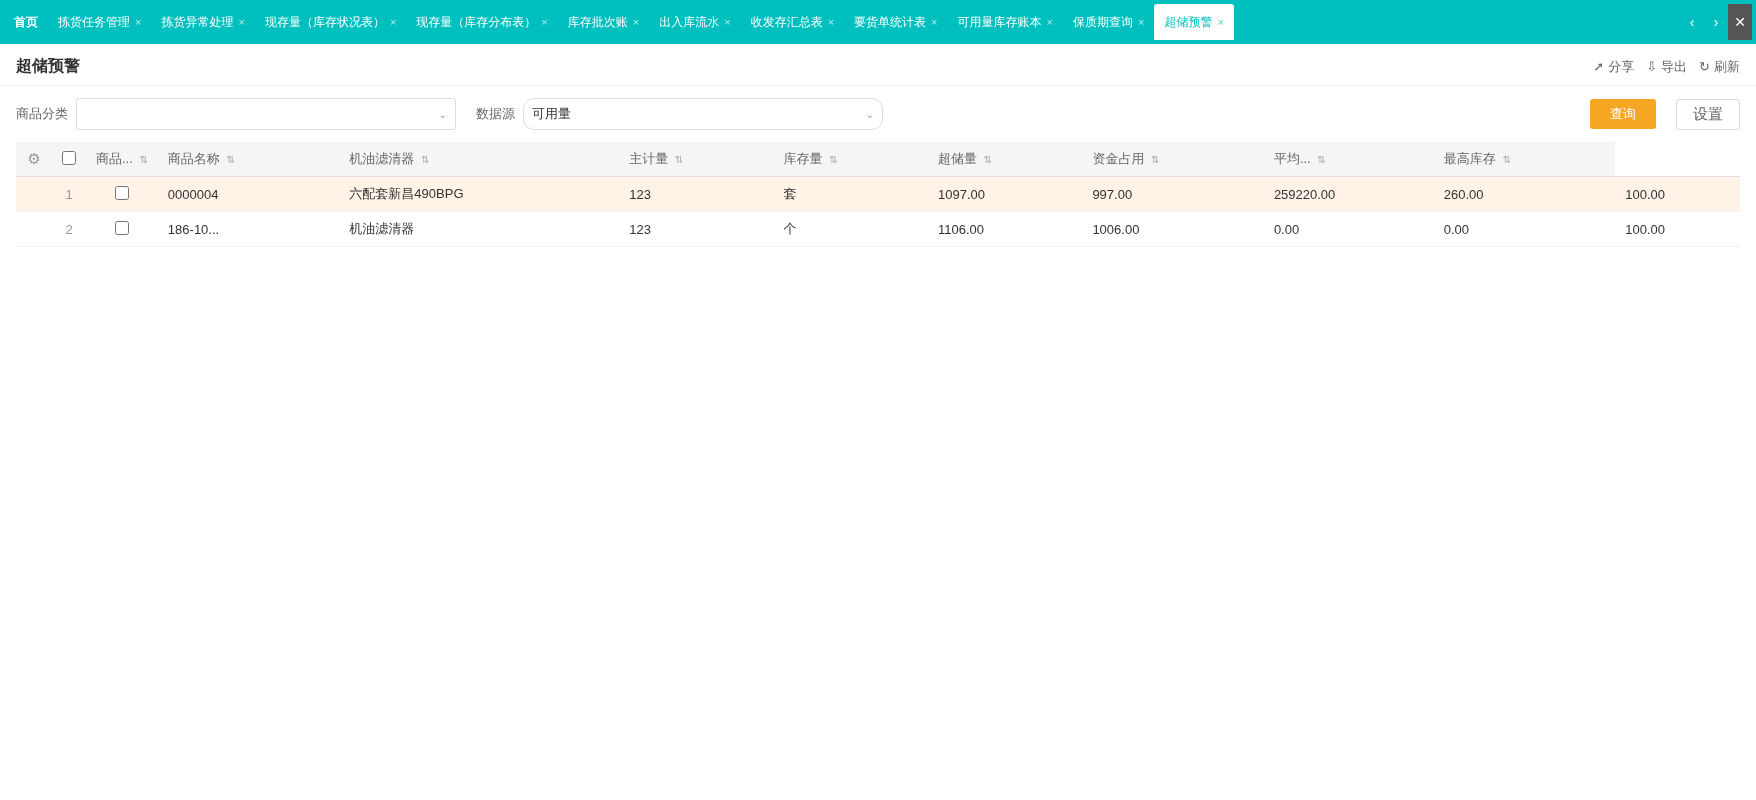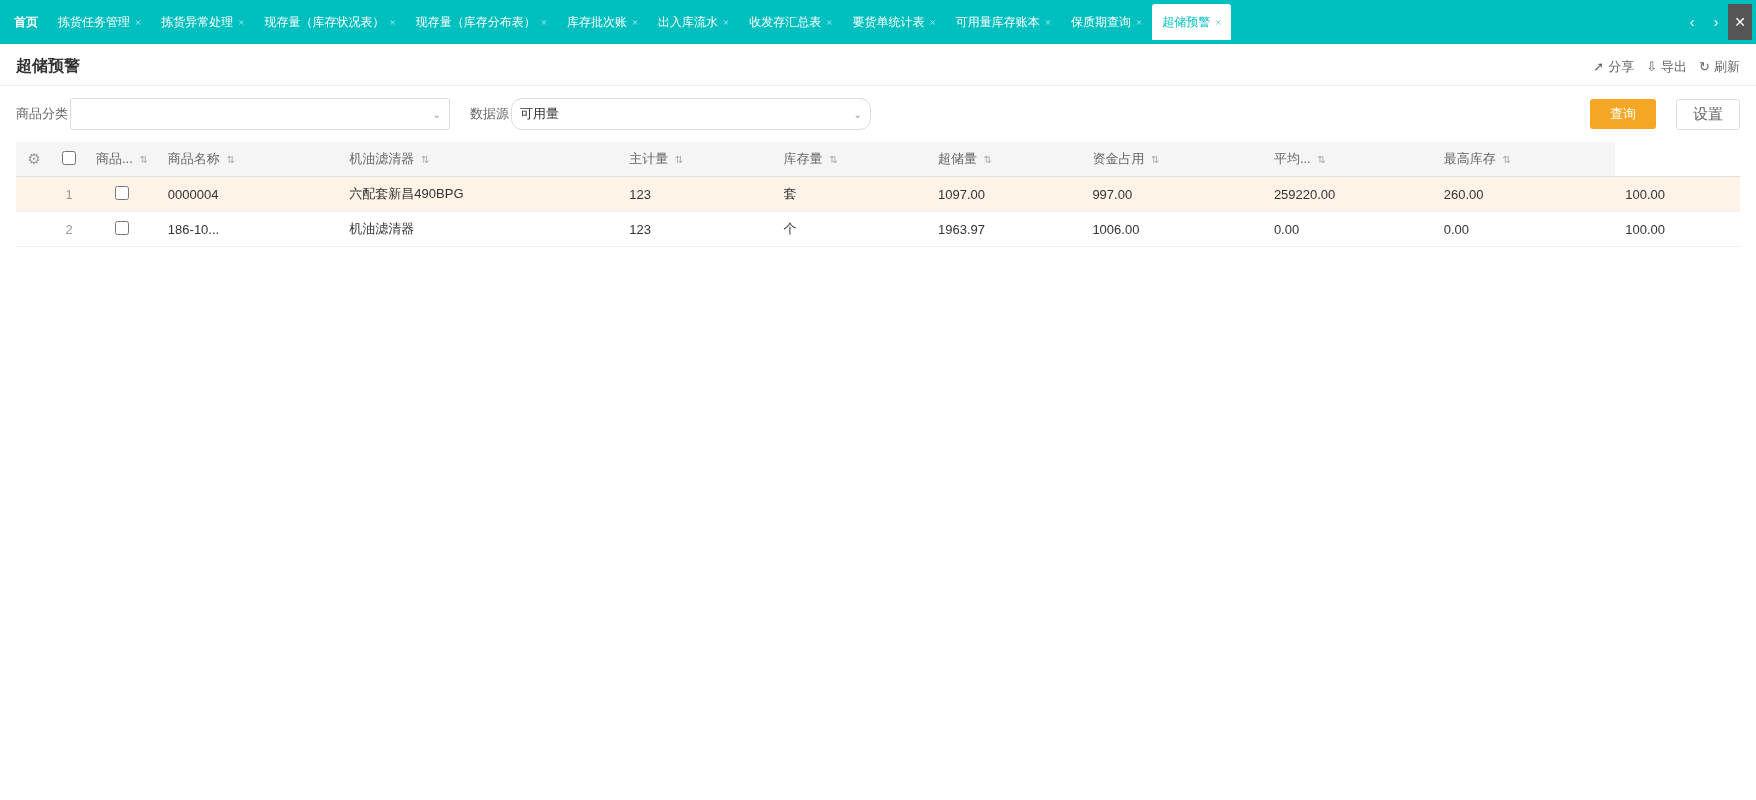--- a/index.html
+++ b/index.html
@@ -86,21 +86,21 @@
     
     .filter-bar {
       display: flex;
       align-items: center;
       padding: 12px 16px;
       gap: 20px;
     }
     .filter-item {
       display: flex;
       align-items: center;
-      gap: 2px;
+      gap: 8px;
     }
     .filter-label {
       font-size: 13px;
       color: #666;
       white-space: nowrap;
     }
     .filter-select {
       display: flex;
       align-items: center;
       border: 1px solid #ddd;
@@ -212,21 +212,21 @@
     }
   </style>
 </head>
 <body>
 
 <div class="top-nav">
   <div class="nav-item home">
     <span>首页</span>
   </div>
 
-  <div id="nav-items-container" style="display:flex;align-items:center;font-family:Liberation Serif, serif;">
+  <div id="nav-items-container" style="display:flex;align-items:center;">
       <div class="nav-item">
         <span>拣货任务管理</span>
         <span class="close-x">×</span>
       </div>
       <div class="nav-item">
         <span>拣货异常处理</span>
         <span class="close-x">×</span>
       </div>
       <div class="nav-item">
         <span>现存量（库存状况表）</span>
@@ -381,21 +381,21 @@
         <tr>
       <td class="gear-icon-cell"></td>
       <td class="row-num">2</td>
       <td class="checkbox-cell">
         <input type="checkbox" style="">
       </td>
       <td>186-10...</td>
       <td>机油滤清器</td>
       <td>123</td>
       <td>个</td>
-      <td>1963.97</td>
+      <td>1106.00</td>
       <td>1006.00</td>
       <td>0.00</td>
       <td>0.00</td>
       <td>100.00</td>
     </tr>
       </tbody>
   </table>
 </div>
 
 </body></html>

